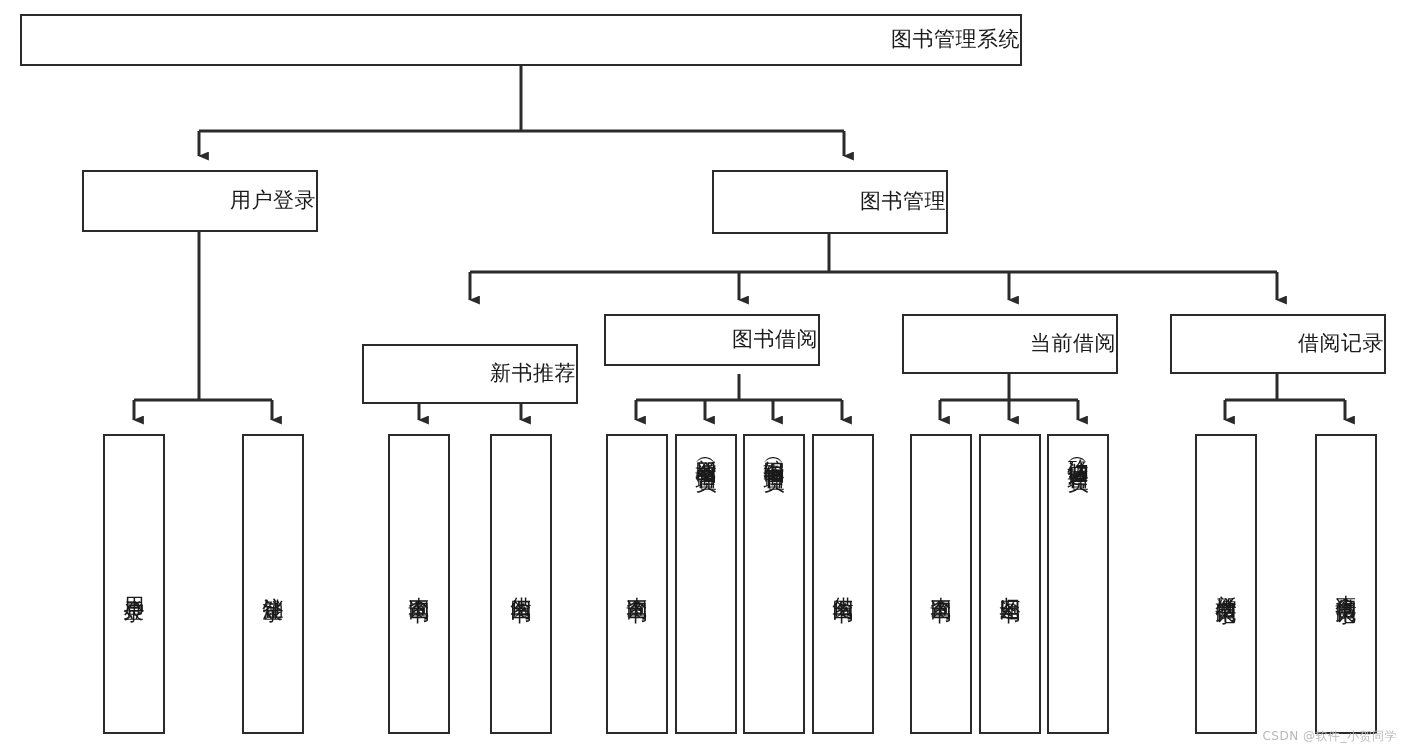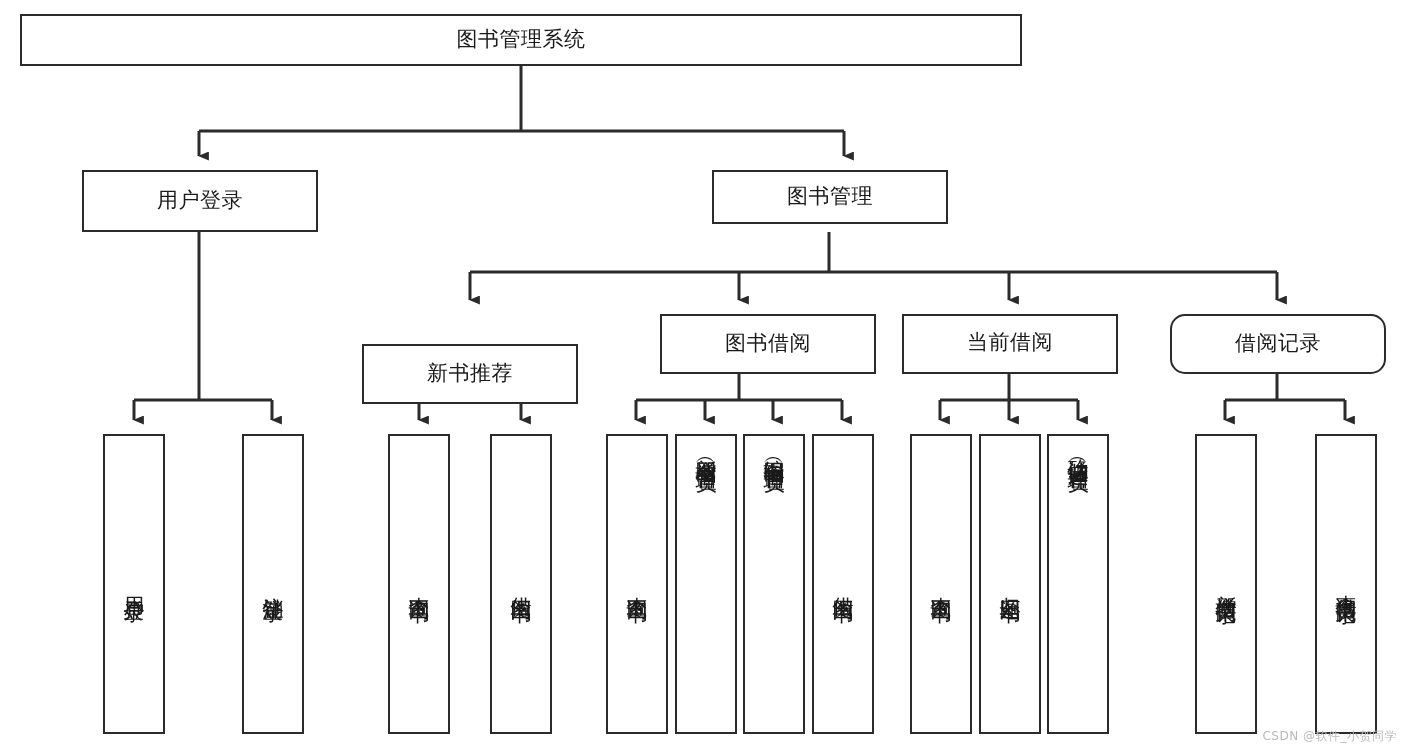--- a/index.html
+++ b/index.html
@@ -31,20 +31,21 @@
     background: #ffffff;
     display: flex;
     align-items: center;
     justify-content: center;
     color: #1a1a1a;
   }
   .node.horiz {
     font-size: 21px;
     line-height: 1.2;
     letter-spacing: 0.5px;
+    justify-content: flex-end;
   }
   .node.vert {
     writing-mode: vertical-rl;
     text-orientation: upright;
     font-size: 21px;
     letter-spacing: 2px;
     line-height: 1.05;
     padding: 6px 0;
   }
   .node.vert.top-aligned {
@@ -120,34 +121,34 @@
     </g>
   </svg>
 
   <div class="node horiz" style="left:20px; top:14px; width:1002px; height:52px;">
     <span class="label">图书管理系统</span>
   </div>
 
   <div class="node horiz" style="left:82px; top:170px; width:236px; height:62px;">
     <span class="label">用户登录</span>
   </div>
-  <div class="node horiz" style="left:712px; top:170px; width:236px; height:54px;">
+  <div class="node horiz" style="left:712px; top:170px; width:236px; height:64px;">
     <span class="label">图书管理</span>
   </div>
 
   <div class="node horiz" style="left:362px; top:314px; width:216px; height:60px;margin-top:30px;">
     <span class="label">新书推荐</span>
   </div>
-  <div class="node horiz" style="left:660px; top:314px; width:216px; height:60px;">
+  <div class="node horiz" style="left:604px; top:314px; width:216px; height:52px;">
     <span class="label">图书借阅</span>
   </div>
-  <div class="node horiz" style="left:902px; top:314px; width:216px; height:60px;font-family:Liberation Mono, monospace;">
+  <div class="node horiz" style="left:902px; top:314px; width:216px; height:60px;">
     <span class="label">当前借阅</span>
   </div>
-  <div class="node horiz" style="left:1170px; top:314px; width:216px; height:60px;border-radius:15px;">
+  <div class="node horiz" style="left:1170px; top:314px; width:216px; height:60px;">
     <span class="label">借阅记录</span>
   </div>
 
   <div class="node vert" style="left:103px; top:434px; width:62px; height:300px;">
     <span class="label">用户登录</span>
   </div>
   <div class="node vert" style="left:242px; top:434px; width:62px; height:300px;">
     <span class="label">注销登录</span>
   </div>
 

